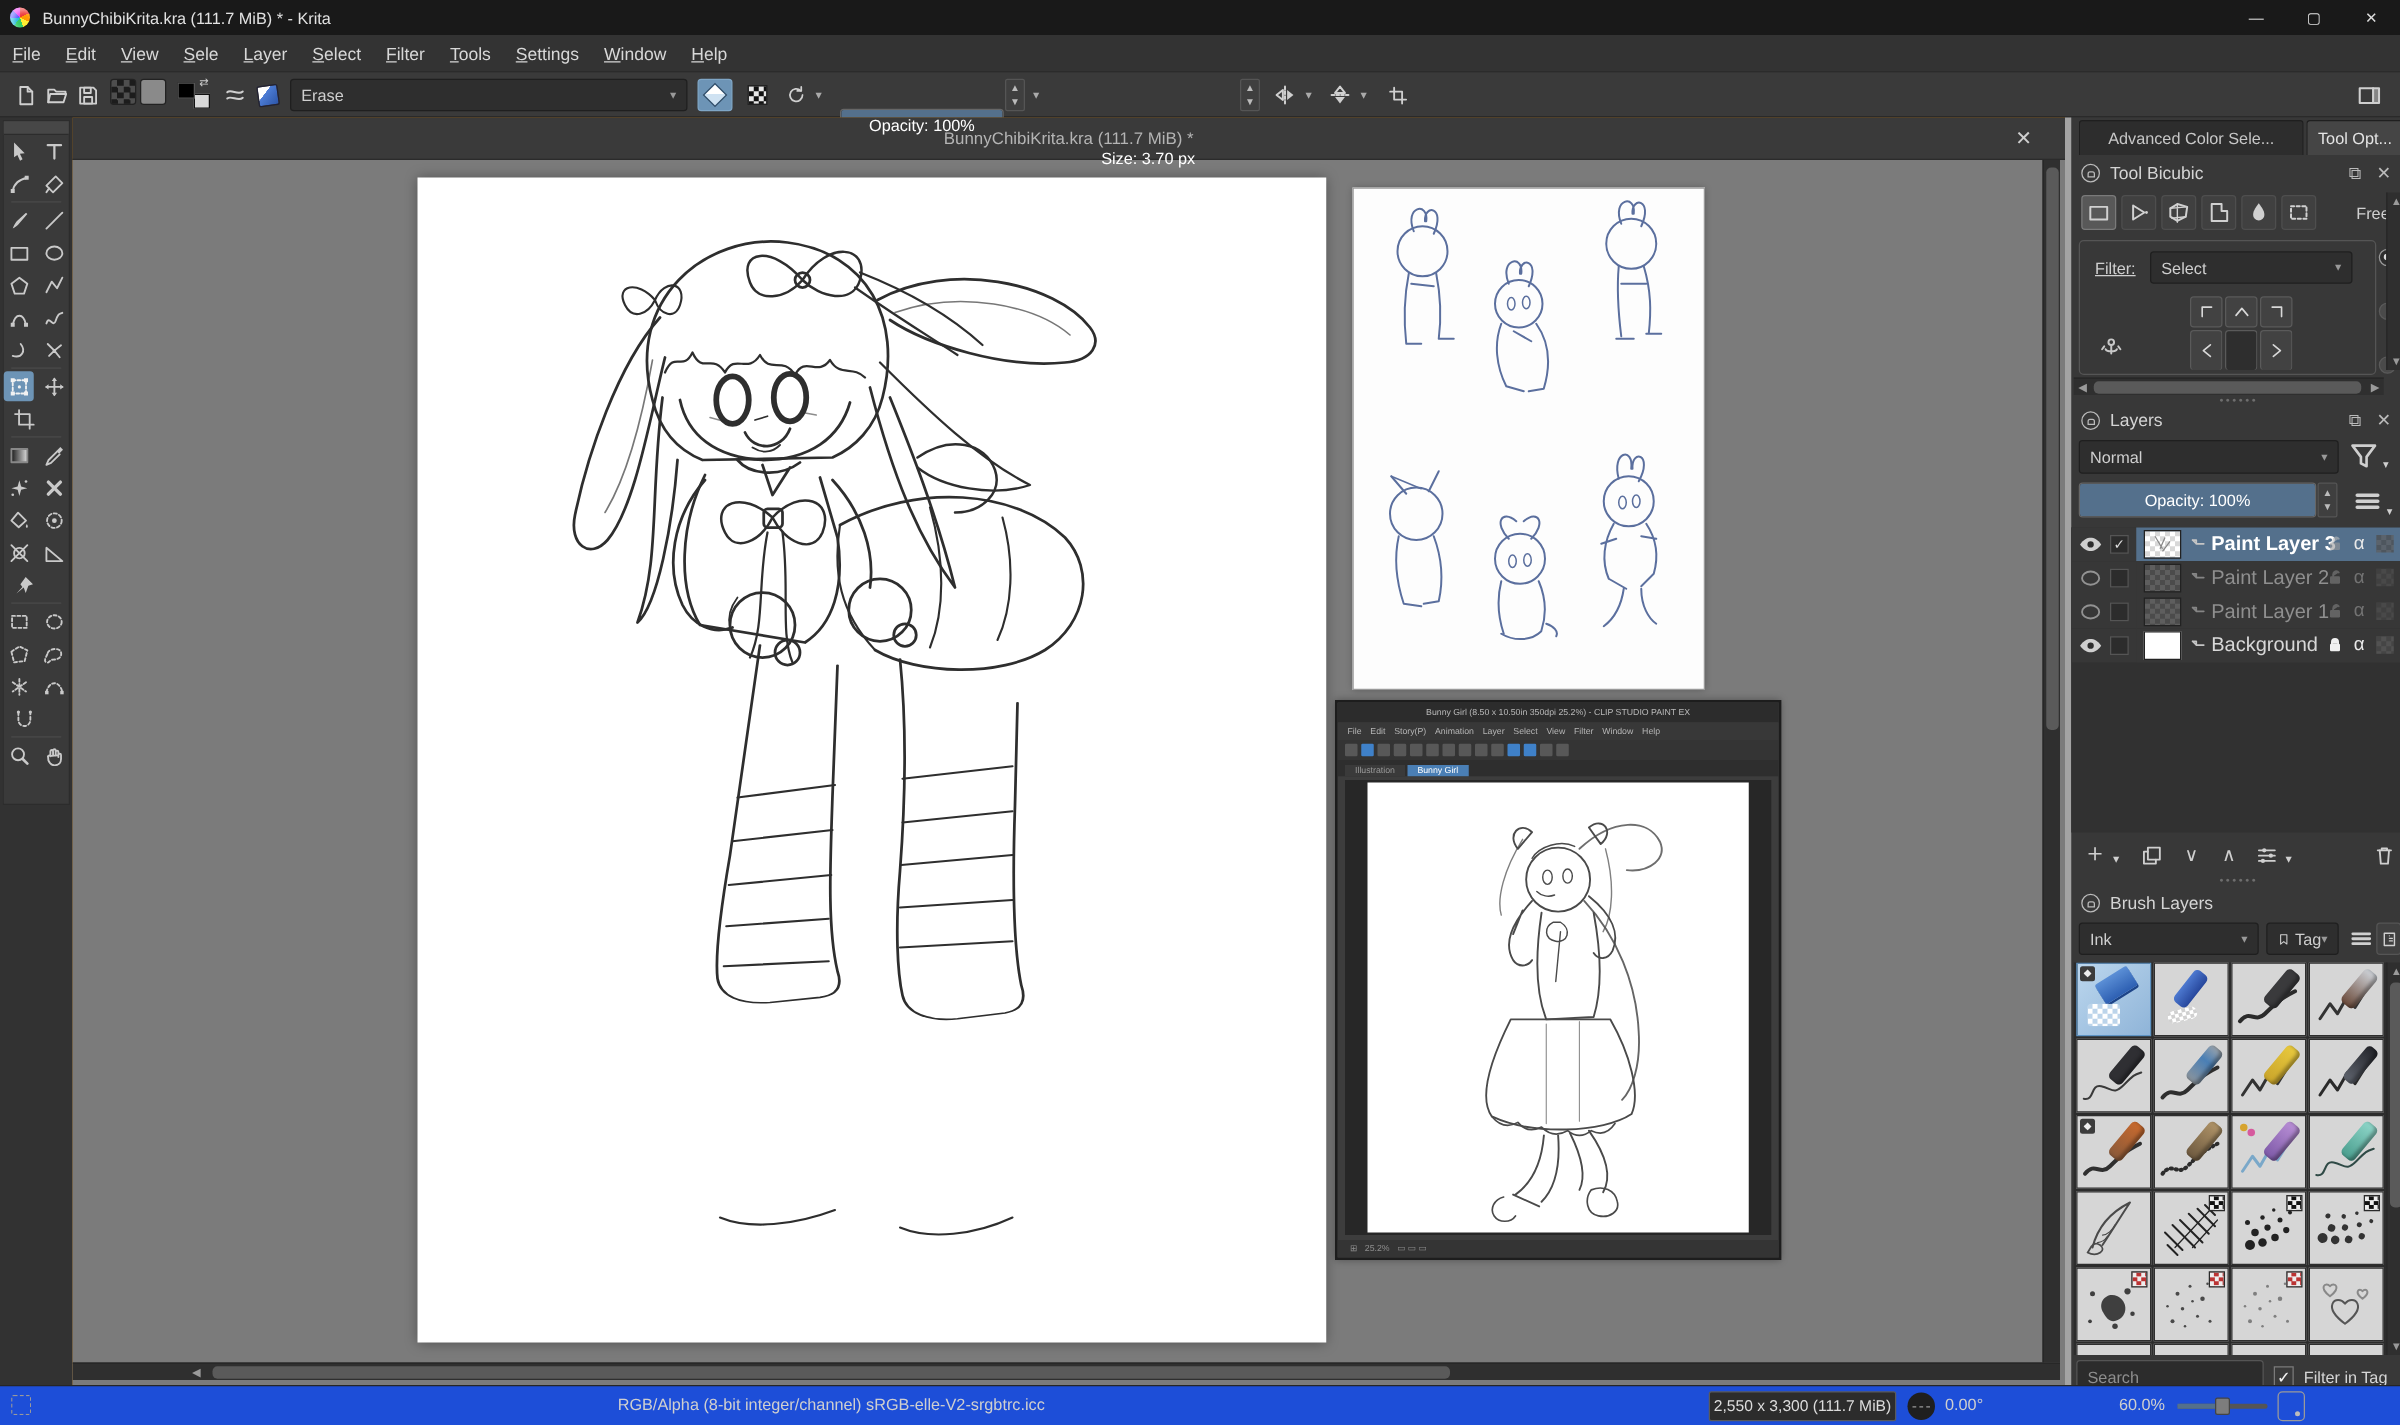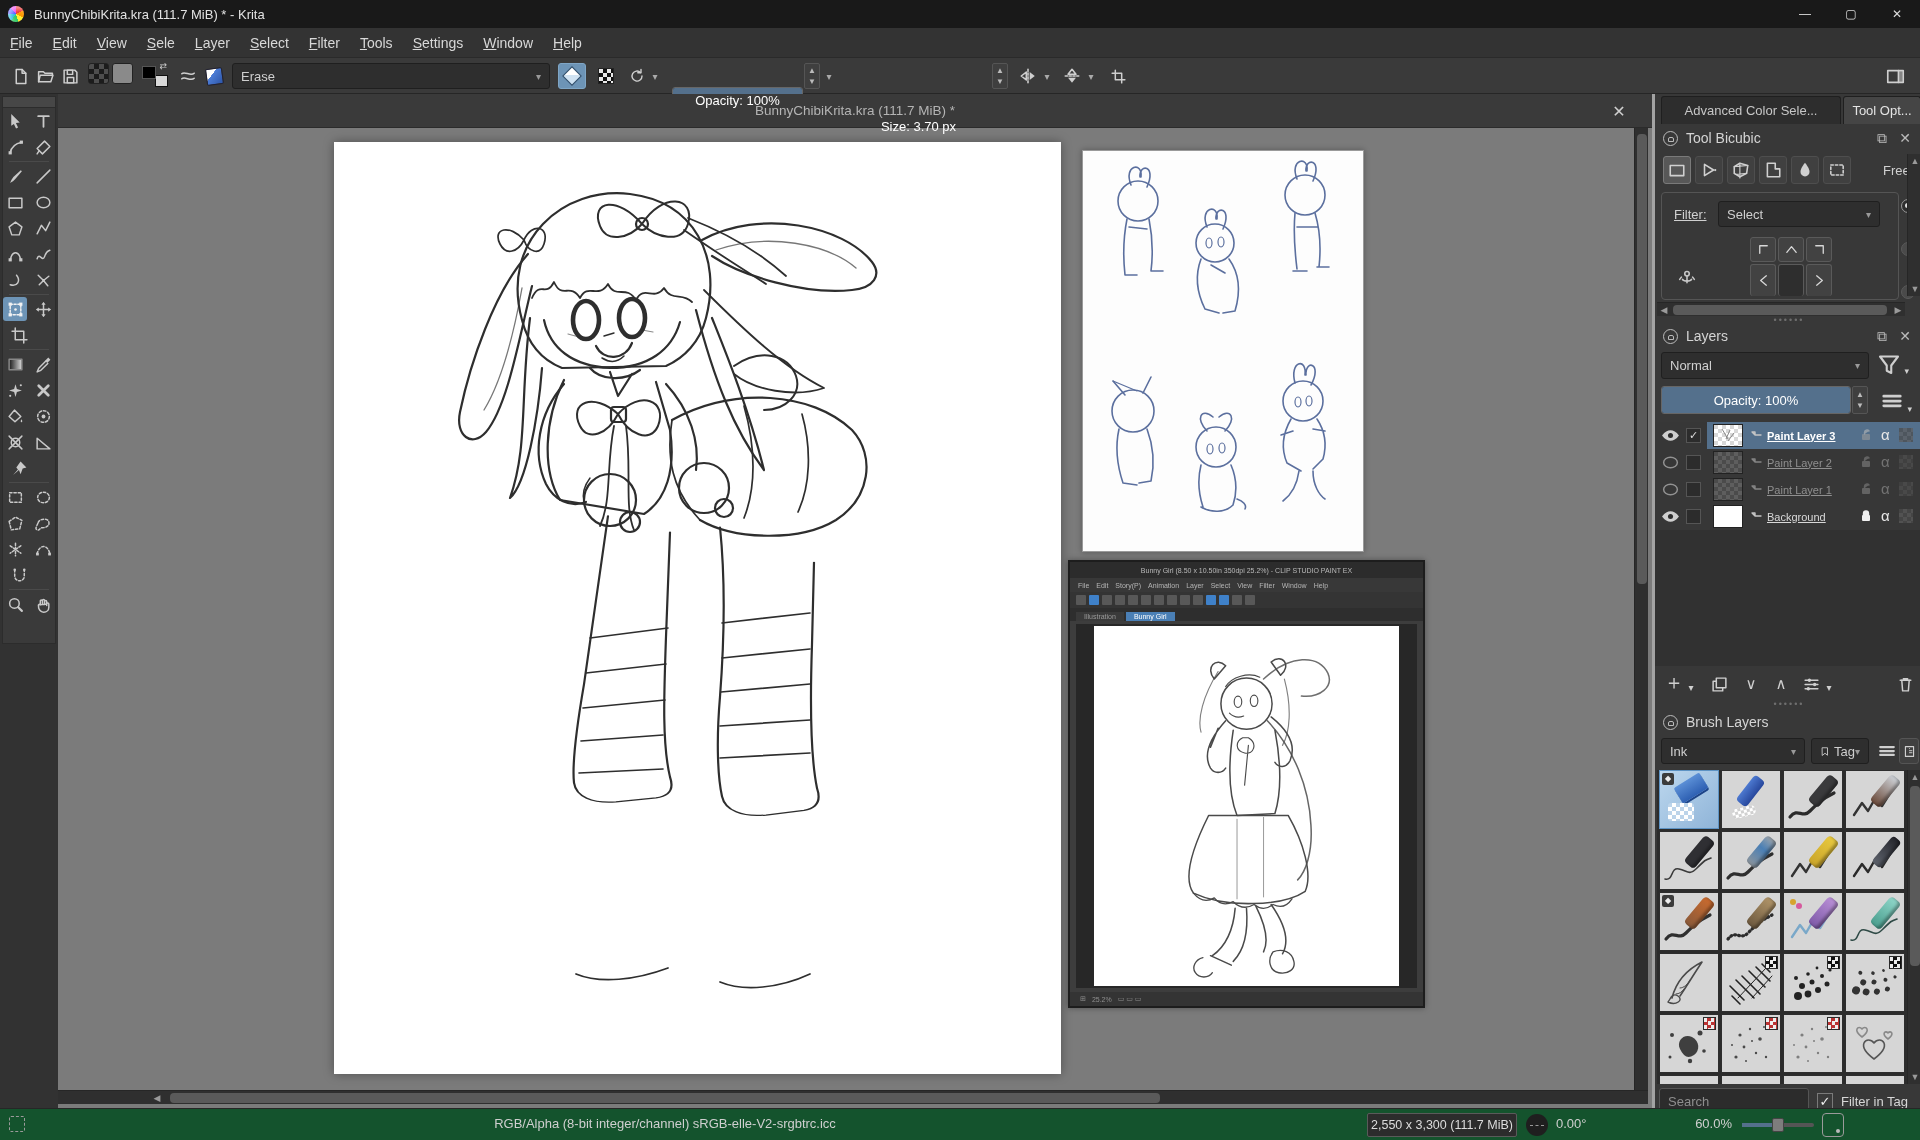--- a/index.html
+++ b/index.html
@@ -60,21 +60,21 @@
   #csp-tabs .ctab.act{background:#4a7fb5;color:#fff;}
   #csp-canvas{position:absolute;left:6px;top:62px;right:6px;bottom:18px;background:#272727;display:flex;align-items:center;justify-content:center;}
   #csp-page{width:305px;height:360px;background:#fff;}
   #csp-status{position:absolute;left:0;bottom:0;width:100%;height:14px;background:#343434;color:#8f8f8f;font-size:7px;display:flex;align-items:center;gap:6px;padding-left:10px;}
   .vscroll{position:absolute;width:14px;background:#2f2f2f;border-left:1px solid #262626;}
   .hscroll{position:absolute;height:14px;background:#2f2f2f;border-top:1px solid #262626;}
   .thumbv{position:absolute;left:2px;width:10px;background:#5a5a5a;border-radius:4px;}
   .thumbh{position:absolute;top:2px;height:10px;background:#5a5a5a;border-radius:4px;}
   .scrarr{position:absolute;color:#9a9a9a;font-size:9px;line-height:14px;width:14px;text-align:center;}
   
-  #rightpanel{position:absolute;left:1652px;top:94px;width:268px;height:1014px;background:#383838;border-left:3px solid #a3a3a3;}
+  #rightpanel{position:absolute;left:1652px;top:94px;width:268px;height:1014px;background:#383838;border-left:5px solid #a3a3a3;}
   .ptab{position:absolute;top:2px;height:28px;background:#2d2d2d;border:1px solid #1f1f1f;border-bottom:none;color:#c7c7c7;font-size:13px;display:flex;align-items:center;justify-content:center;border-radius:3px 3px 0 0;}
   .ptab.act{background:#454545;color:#e4e4e4;}
   .phdr{position:absolute;left:0;width:268px;height:24px;display:flex;align-items:center;color:#d4d4d4;font-size:14px;gap:8px;padding-left:8px;}
   .phdr .flt{position:absolute;right:36px;color:#bbb;}
   .phdr .cls{position:absolute;right:12px;color:#bbb;font-size:14px;}
   .lockc{width:15px;height:15px;border:1.4px solid #bbb;border-radius:50%;display:flex;align-items:center;justify-content:center;}
   .lockc i{display:block;width:6px;height:5px;border:1.2px solid #bbb;border-radius:2px 2px 0 0;margin-top:2px;}
   .mbtn{position:absolute;width:28px;height:28px;border:1px solid #4e4e4e;background:#404040;border-radius:3px;display:flex;align-items:center;justify-content:center;color:#d0d0d0;}
   .mbtn.act{background:#585858;border-color:#7a7a7a;}
   .grpbox{position:absolute;border:1px solid #555;border-radius:4px;text-align:center;}
@@ -84,38 +84,38 @@
   .agbtn{position:absolute;width:26px;height:25px;border:1px solid #5a5a5a;background:#424242;border-radius:3px;display:flex;align-items:center;justify-content:center;color:#d8d8d8;}
   .splitter{position:absolute;left:0;width:268px;height:7px;display:flex;align-items:center;justify-content:center;color:#6e6e6e;font-size:9px;letter-spacing:2px;}
   
   .lrow{position:absolute;left:0;width:268px;height:27px;display:flex;align-items:center;background:#373737;}
   .lrow .zone{position:absolute;left:52px;right:0;top:0;bottom:0;background:#3f3f3f;}
   .lrow.sel .zone{background:#54708c;}
   .leye{position:absolute;left:6px;width:20px;color:#cfcfcf;}
   .lchk{position:absolute;left:31px;width:15px;height:15px;background:#2c2c2c;border:1px solid #555;color:#ddd;font-size:11px;display:flex;align-items:center;justify-content:center;}
   .lthumb{position:absolute;left:58px;top:2px;width:30px;height:23px;border:1px solid #222;}
   .lfold{position:absolute;left:96px;top:4px;color:#c5c5c5;}
-  .lname{position:absolute;left:112px;font-size:11px;color:#d8d8d8;white-space:nowrap;text-decoration:underline;}
+  .lname{position:absolute;left:112px;font-size:16px;color:#d8d8d8;white-space:nowrap;}
   .lrow.sel .lname{font-weight:bold;color:#fff;}
   .lrow.dim .lname{color:#8f8f8f;}
   .lico{position:absolute;color:#9a9a9a;font-size:13px;}
   .chkdark{background:repeating-conic-gradient(#5e5e5e 0 25%,#4b4b4b 0 50%) 0 0/8px 8px;}
   .chklight{background:repeating-conic-gradient(#ffffff 0 25%,#d8d8d8 0 50%) 0 0/8px 8px;}
   .lbtn{position:absolute;top:0;color:#cfcfcf;display:flex;align-items:center;justify-content:center;height:26px;}
   
   .tile{position:absolute;width:60px;height:59px;background:#d6d6d6;border:1px solid #2e2e2e;color:#2e2e2e;overflow:hidden;}
   .tile.sel{background:linear-gradient(135deg,#bcd7ee,#8fb4d8);border:1px solid #5d93c4;}
   .tile .badge{position:absolute;top:2px;right:2px;width:13px;height:13px;border:1px solid #2a2a2a;background:repeating-conic-gradient(#111 0 25%,#eee 0 50%) 0 0/7px 7px;}
   .tile .badge.red{background:repeating-conic-gradient(#b33 0 25%,#eee 0 50%) 0 0/7px 7px;}
   .tile .ebadge{position:absolute;top:2px;left:2px;width:12px;height:12px;background:#3c3c3c;border-radius:2px;color:#eee;font-size:8px;line-height:12px;text-align:center;}
   .pen{position:absolute;width:13px;height:34px;border-radius:4px;transform:rotate(40deg);top:3px;right:12px;box-shadow:inset -3px 0 3px rgba(0,0,0,.35);}
   #searchbox{position:absolute;background:#2c2c2c;border:1px solid #555;border-radius:3px;color:#8e8e8e;font-size:13px;display:flex;align-items:center;padding-left:8px;}
   .cbox{position:absolute;width:16px;height:16px;background:#3a3a3a;border:1px solid #7a7a7a;color:#f0f0f0;font-size:13px;display:flex;align-items:center;justify-content:center;}
   
-  #statusbar{position:absolute;left:0;top:1108px;width:1920px;height:32px;background:#14532d;border-top:1px solid #262626;color:#cfcfcf;font-size:13px;}
+  #statusbar{position:absolute;left:0;top:1108px;width:1920px;height:32px;background:#1d4ed8;border-top:1px solid #262626;color:#cfcfcf;font-size:13px;}
   #dimbox{position:absolute;left:1367px;top:4px;width:150px;height:24px;border:1px solid #5a5a5a;background:#2c2c2c;border-radius:2px;display:flex;align-items:center;justify-content:center;font-size:12.5px;color:#dcdcdc;}
   #anglewheel{position:absolute;left:1526px;top:5px;width:22px;height:22px;border-radius:50%;background:#1f1f1f;display:flex;align-items:center;justify-content:center;}
   #anglewheel::after{content:"";width:14px;border-top:1.6px dashed #9a9a9a;}
   #zoomslider{position:absolute;left:1742px;top:14px;width:72px;height:4px;background:#555;border-radius:2px;}
   #zoomslider .zfill{position:absolute;left:0;top:0;height:4px;width:34px;background:#54708c;}
   #zoomslider .zthumb{position:absolute;left:30px;top:-5px;width:12px;height:14px;background:#7d7d7d;border:1px solid #444;border-radius:2px;}
   #selstatus{position:absolute;left:9px;top:7px;width:16px;height:16px;border:1.5px dashed #9a9a9a;border-radius:2px;}
 </style>
 </head>
 <body>

